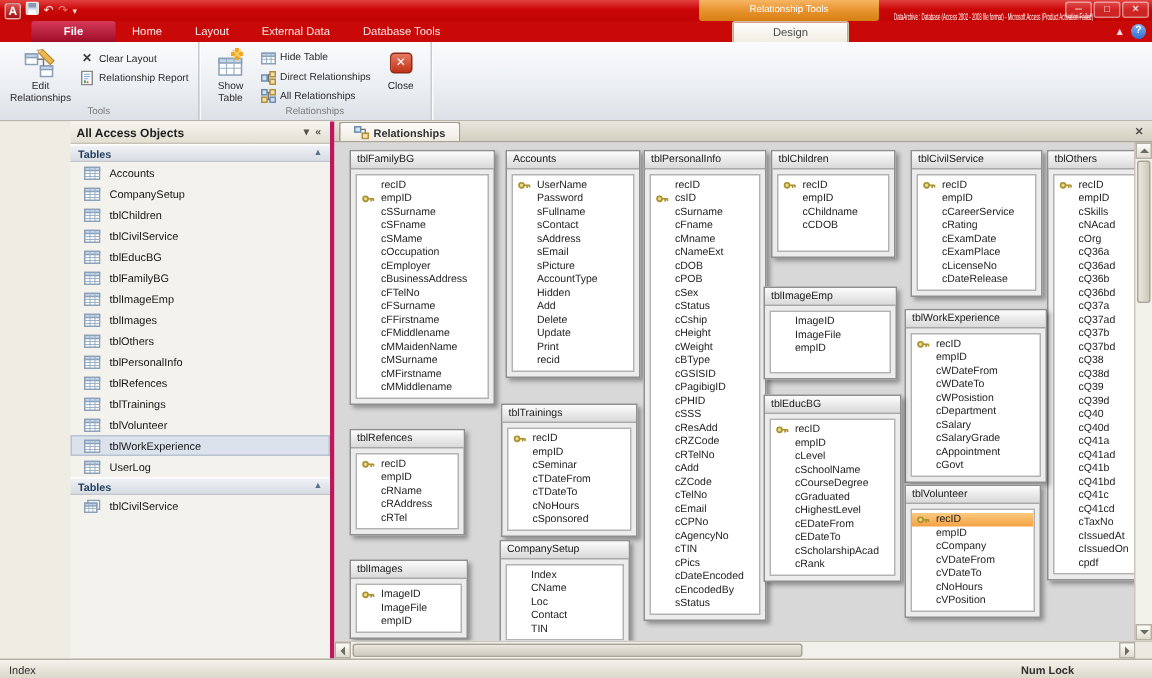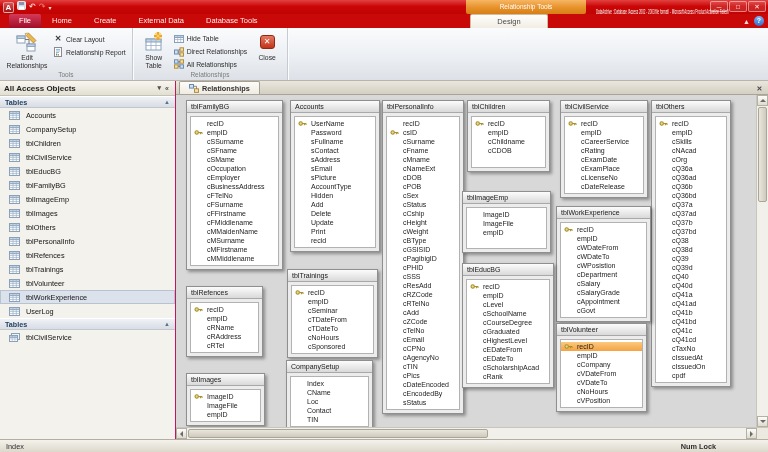--- a/index.html
+++ b/index.html
@@ -21,24 +21,24 @@
     color:#fff; font-size:6.5px; line-height:14px; text-align:center; white-space:nowrap; }
   .title-text { position:absolute; left:596px; top:0; width:146px; height:14px; overflow:hidden; }
   .title-text span { display:inline-block; white-space:nowrap; color:#ffffff; font-size:6.5px; line-height:14px;
     transform:scaleX(0.45); transform-origin:left center; }
   .win-btns { position:absolute; right:2px; top:1px; display:flex; gap:1px; }
   .winbtn { width:18px; height:11px; border:1px solid rgba(255,255,255,.45); border-radius:2px;
     background:rgba(255,255,255,.12); color:#fff; font-size:6.5px; line-height:9px; text-align:center; }
 
   
   .tabrow { position:absolute; top:14px; left:0; right:0; height:14px; background:#c90808; display:flex; align-items:flex-end; }
-  .file-tab { margin-left:9px; width:32px; height:14px; background:linear-gradient(#d53a58,#a00d28);
-    border-radius:2px 2px 0 0; color:#fff; font-size:7.5px; font-weight:normal; text-align:center; line-height:14px; }
+  .file-tab { margin-left:21px; width:56px; height:14px; background:linear-gradient(#d53a58,#a00d28);
+    border-radius:2px 2px 0 0; color:#fff; font-size:7.5px; font-weight:bold; text-align:center; line-height:14px; }
   .rtab { color:#ffecec; font-size:7.5px; line-height:14px; padding:0 11px; white-space:nowrap; }
-  .design-tab { position:absolute; left:470px; top:0; width:78px; height:14px;
+  .design-tab { position:absolute; left:488px; top:0; width:78px; height:14px;
     background:linear-gradient(#fffefb,#f1ede4); border:1px solid #d0bf9e; border-bottom:none;
     border-radius:2px 2px 0 0; color:#4a4a4a; font-size:7.5px; text-align:center; line-height:13px; }
   .tabrow-right { position:absolute; right:4px; top:2px; display:flex; gap:4px; align-items:center; }
   .rmin { color:#ffd9d9; font-size:7px; }
   .help-circ { width:10px; height:10px; border-radius:50%; background:linear-gradient(#7fb3f2,#2f6fd0);
     color:#fff; font-size:7px; font-weight:bold; text-align:center; line-height:10px; }
 
   
   .ribbon { position:absolute; top:28px; left:0; right:0; height:53px;
     background:linear-gradient(#fafbfd,#eceff3 55%,#dde1e7); border-bottom:1px solid #b9b5ac; display:flex; }
@@ -51,21 +51,21 @@
   .smallbtn { display:flex; align-items:center; gap:3px; height:12px; padding:0 3px; font-size:6.8px; color:#2b2b2b; white-space:nowrap; }
   .sicon { width:10px; height:10px; display:inline-flex; align-items:center; justify-content:center; flex:0 0 10px; }
   .xglyph { color:#3c3c3c; font-size:8px; font-weight:bold; line-height:10px; }
   .close-big-icon { width:15px; height:14px; border-radius:3px; background:linear-gradient(#e47a62,#c23318);
     border:1px solid #8e2a14; color:#fff; font-size:8px; line-height:12px; text-align:center; }
 
   
   .workspace { position:absolute; top:81px; left:0; right:0; bottom:13px; display:flex; background:#efece4; }
 
   
-  .navpane { width:176px; flex:0 0 176px; border-right:1px solid #be185d; background:#f4f2ec; display:flex; flex-direction:column; }
+  .navpane { width:176px; flex:0 0 176px; border-right:3px solid #be185d; background:#f4f2ec; display:flex; flex-direction:column;margin-left:47px; }
   .nav-header { height:15px; flex:0 0 15px; background:linear-gradient(#f8f6f0,#e2dfd3); border-bottom:1px solid #c6c2b6;
     display:flex; align-items:center; padding:0 4px; font-size:8px; font-weight:bold; color:#1f1f1f; }
   .nav-header .sp { flex:1; }
   .nav-hbtn { font-size:7px; color:#55524a; padding:0 2px; }
   .nav-sec { height:12px; background:linear-gradient(#eff2f6,#d8dde4); border-top:1px solid #fff; border-bottom:1px solid #c2c6ce;
     display:flex; align-items:center; padding:4px 5px; font-size:7.2px; font-weight:bold; color:#1e3c5c; }
   .nav-sec .sp { flex:1; }
   .nav-sec-arrow { font-size:6px; color:#5a708c; }
   .nav-item { height:14px; display:flex; align-items:center; gap:6px; padding-left:9px; font-size:7.3px; color:#141414; }
   .nav-item svg { flex:0 0 11px; }
@@ -142,21 +142,21 @@
       <span class="winbtn">─</span>
       <span class="winbtn">□</span>
       <span class="winbtn">✕</span>
     </div>
   </div>
 
   <div class="tabrow">
     <div class="file-tab">File</div>
     <div id="main-tabs" style="display:flex;justify-content:flex-end;">
         <div class="rtab">Home</div>
-        <div class="rtab">Create</div>
+        <div class="rtab">Layout</div>
         <div class="rtab">External Data</div>
         <div class="rtab">Database Tools</div>
       </div>
     <div class="design-tab">Design</div>
     <div class="tabrow-right">
       <span class="rmin">▲</span>
       <span class="help-circ">?</span>
     </div>
   </div>
 

